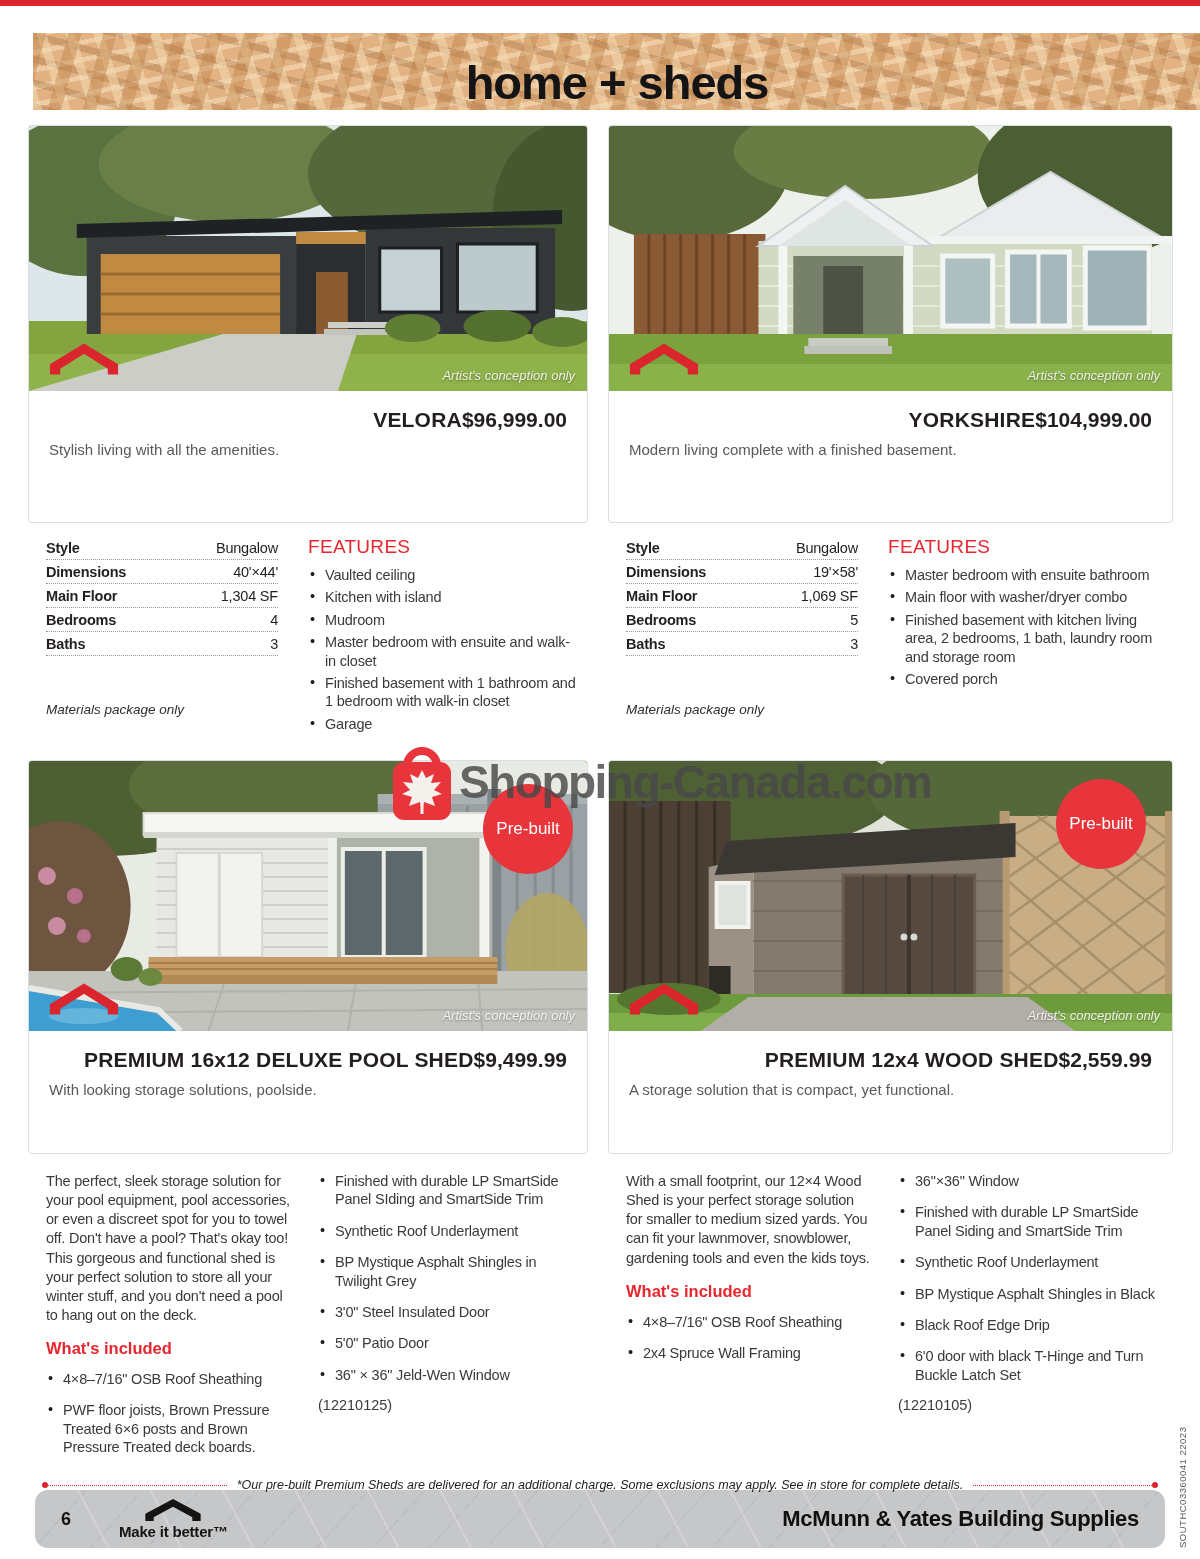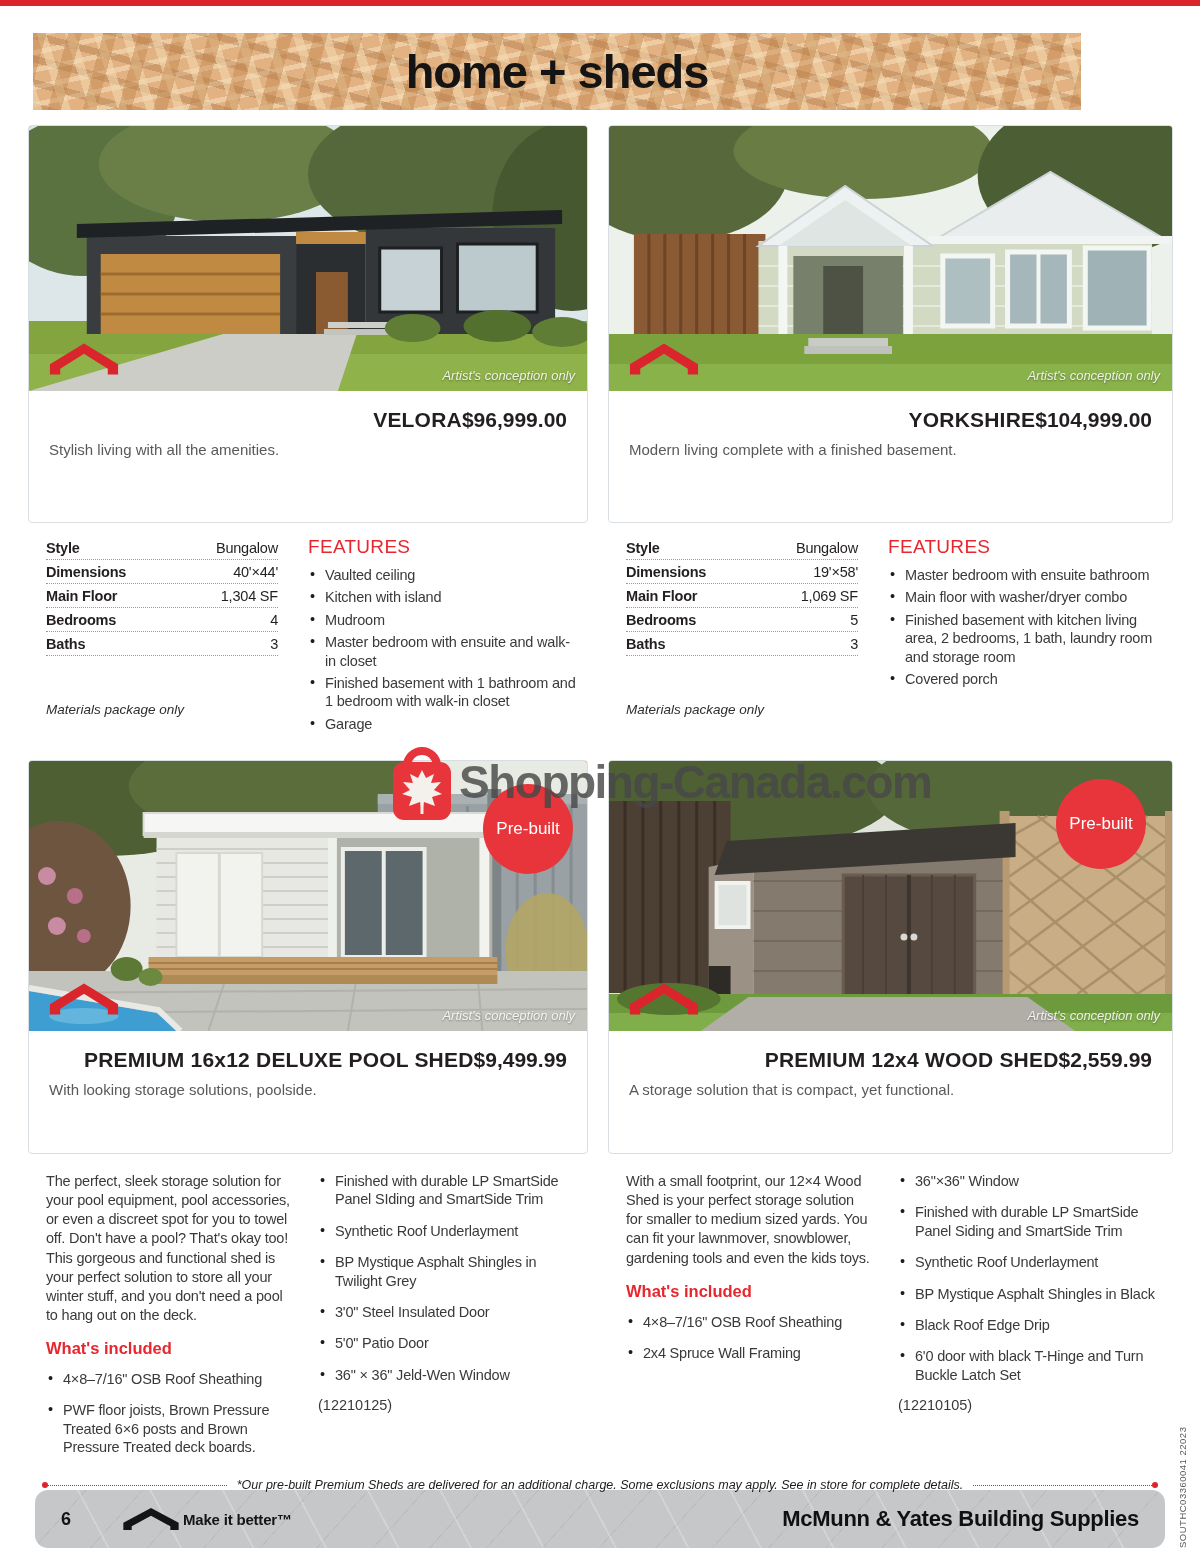--- a/index.html
+++ b/index.html
@@ -3,28 +3,28 @@
 <meta charset="utf-8">
 <style>
   * { margin:0; padding:0; box-sizing:border-box; }
   body { background:#fff; font-family:"Liberation Sans", sans-serif; color:#231f20; }
   .page { position:relative; width:1200px; height:1559px; background:#fff; overflow:hidden; margin:0 auto; }
 
   
   .top-strip { position:absolute; left:0; top:0; width:1200px; height:6px; background:#d9252b; }
 
   
-  .header-band { position:absolute; left:33px; top:33px; width:1048px; height:77px;
+  .header-band { position:absolute; left:33px; top:33px; width:1168px; height:77px;
     background-color:#e2b283;
     background-image:
       repeating-linear-gradient(105deg, rgba(186,124,64,0.38) 0 13px, rgba(0,0,0,0) 13px 34px),
       repeating-linear-gradient(72deg, rgba(244,219,178,0.55) 0 9px, rgba(0,0,0,0) 9px 27px),
       repeating-linear-gradient(15deg, rgba(150,94,44,0.28) 0 7px, rgba(0,0,0,0) 7px 23px),
       repeating-linear-gradient(168deg, rgba(251,236,206,0.45) 0 5px, rgba(0,0,0,0) 5px 17px);
-    display:flex; align-items:center; justify-content:center; }
+    display:flex; align-items:flex-end; justify-content:center; }
   .header-title { font-size:47px; font-weight:bold; letter-spacing:-1px; color:#141414; }
 
   
   .badge52 { position:absolute; left:1078px; top:82px; width:94px; height:94px; background:#17130e;
     border-radius:50%; display:flex; flex-direction:column; align-items:center; justify-content:center; z-index:7; }
   .badge52::before { content:""; position:absolute; inset:-7px; border:8px dotted #17130e; border-radius:50%; }
   .badge52 .num { font-size:46px; font-weight:bold; color:#e9c636; line-height:0.95; letter-spacing:-2px; }
   .badge52 .lbl { font-size:9px; color:#d8d8d4; letter-spacing:2px; margin-left:22px; margin-top:-1px; }
 
   
@@ -75,21 +75,21 @@
   .disc-dot { width:6px; height:6px; border-radius:50%; background:#d9252b; flex:0 0 auto; }
   .disc-line { flex:1; border-top:1px dotted #d9252b; height:0; }
   .disc-text { margin:0 10px; font-size:12.5px; font-style:italic; color:#1c1c1c; white-space:nowrap; }
 
   .footer-bar { position:absolute; left:35px; top:1490px; width:1130px; height:58px; background:#c6c7c9;
     border-radius:13px; display:flex; align-items:center; padding:0 26px; z-index:1; overflow:hidden;
     background-image:
       repeating-linear-gradient(62deg, rgba(255,255,255,0.22) 0 2px, rgba(0,0,0,0) 2px 64px),
       repeating-linear-gradient(-48deg, rgba(110,112,120,0.12) 0 1px, rgba(0,0,0,0) 1px 42px); }
   .page-num { font-size:18px; font-weight:bold; color:#141414; }
-  .mib { margin-left:48px; display:flex; align-items:center; }
+  .mib { margin-left:48px; display:flex; flex-direction:column; align-items:center; }
   .mib svg { width:64px; height:24px; display:block; }
   .mib-text { font-size:15px; font-weight:bold; color:#141414; margin-top:1px; letter-spacing:-0.2px; }
   .footer-spacer { flex:1; }
   .company { font-size:22px; font-weight:bold; color:#101010; letter-spacing:-0.3px; }
 
   .side-code { position:absolute; left:1177px; top:1548px; transform:rotate(-90deg); transform-origin:top left;
     font-size:9.5px; color:#58595b; letter-spacing:0.5px; white-space:nowrap; z-index:2; }
 </style>
 </head>
 <body>

